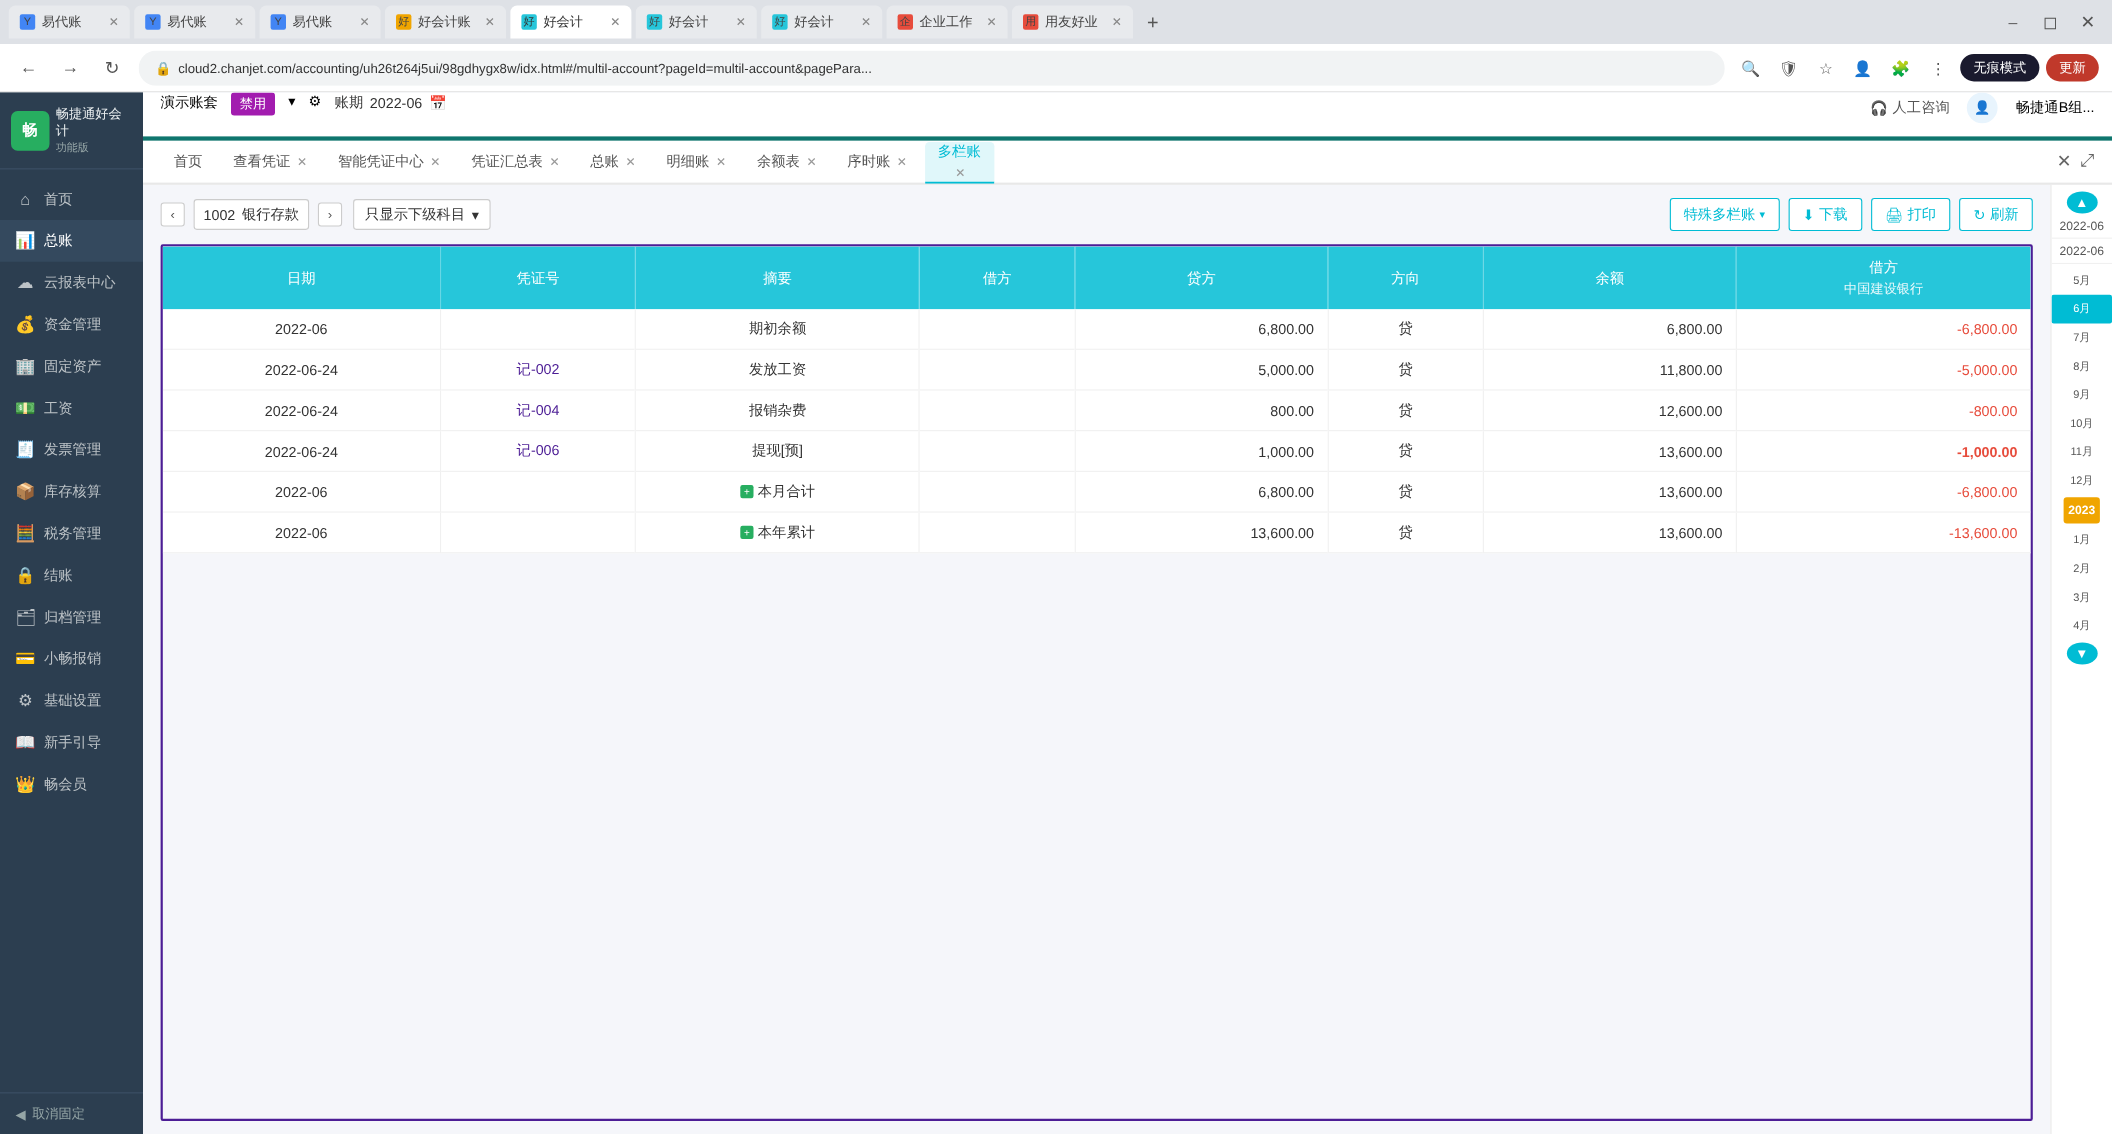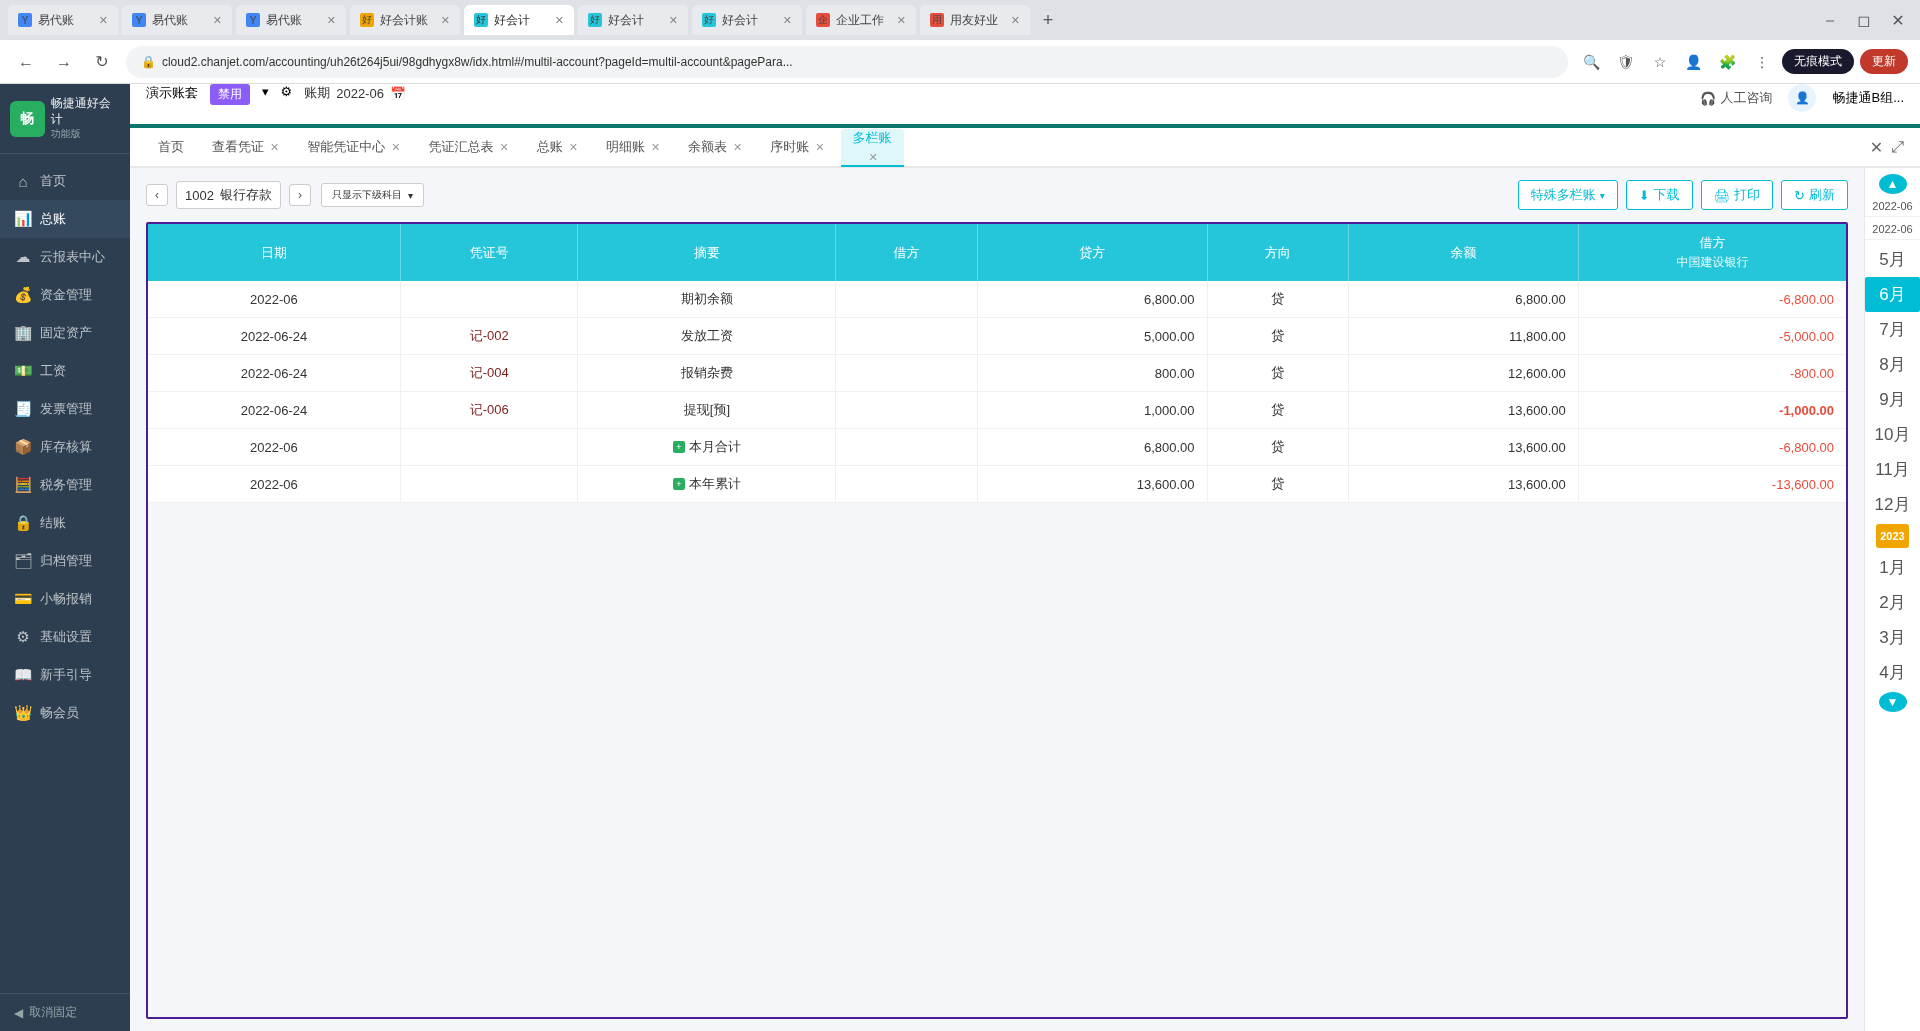--- a/index.html
+++ b/index.html
@@ -35,21 +35,21 @@
     .nav-item { display: flex; align-items: center; gap: 8px; padding: 10px 14px; cursor: pointer; color: #bdc3c7; font-size: 13px; transition: background 0.2s; }
     .nav-item.active { background: #34495e; color: #fff; }
     .nav-item-icon { font-size: 15px; width: 18px; text-align: center; }
     .sidebar-footer { padding: 10px 14px; border-top: 1px solid #3d5166; color: #95a5a6; font-size: 12px; cursor: pointer; display: flex; align-items: center; gap: 6px; }
 
     
     .main-content { flex: 1; display: flex; flex-direction: column; background: #f5f6fa; overflow: hidden; }
 
     
     .top-bar { background: #fff; height: 44px; display: flex; align-items: flex-start; padding: 0 16px; border-bottom: 4px solid #0f766e; gap: 12px; }
-    .top-bar-tag { background: #8b5cf6; color: #fff; padding: 2px 8px; border-radius: 3px; font-size: 12px; }
+    .top-bar-tag { background: #a21caf; color: #fff; padding: 2px 8px; border-radius: 3px; font-size: 12px; }
     .top-bar-period { display: flex; align-items: center; gap: 6px; font-size: 13px; color: #333; }
     .top-bar-period span { color: #333; }
     .top-bar-right { margin-left: auto; display: flex; align-items: center; gap: 16px; }
     .help-btn { display: flex; align-items: center; gap: 4px; color: #555; font-size: 13px; cursor: pointer; }
     .user-avatar { width: 28px; height: 28px; border-radius: 50%; background: #e8f4fd; display: flex; align-items: center; justify-content: center; font-size: 12px; overflow: hidden; }
 
     
     .tab-bar { background: #fff; display: flex; align-items: center; border-bottom: 2px solid #e8e8e8; padding: 0 16px; height: 40px; gap: 4px; }
     .page-tab { display: flex; align-items: center; gap: 4px; padding: 0 12px; height: 38px; font-size: 13px; color: #555; cursor: pointer; border-bottom: 2px solid transparent; margin-bottom: -2px; white-space: nowrap; }
     .page-tab.active { color: #00bcd4; border-bottom-color: #00bcd4; background: #e0f7fa; border-radius: 4px 4px 0 0; flex-direction: column; }
@@ -57,45 +57,45 @@
 
     
     .page-content { flex: 1; display: flex; overflow: hidden; position: relative; }
     .ledger-area { flex: 1; overflow: hidden; display: flex; flex-direction: column; padding: 12px 16px; }
 
     
     .ledger-toolbar { display: flex; align-items: center; gap: 10px; margin-bottom: 12px; }
     .subject-nav { display: flex; align-items: center; gap: 8px; }
     .subject-nav-btn { width: 22px; height: 22px; border: 1px solid #ccc; border-radius: 3px; display: flex; align-items: center; justify-content: center; cursor: pointer; color: #555; font-size: 12px; background: #fff; }
     .subject-select { background: #fff; border: 1px solid #ccc; border-radius: 3px; padding: 4px 8px; font-size: 13px; color: #333; display: flex; align-items: center; gap: 6px; cursor: pointer; }
-    .filter-select { background: #fff; border: 1px solid #ccc; border-radius: 3px; padding: 4px 10px; font-size: 10px; color: #333; display: flex; align-items: center; gap: 6px; cursor: pointer; }
+    .filter-select { background: #fff; border: 1px solid #ccc; border-radius: 3px; padding: 4px 10px; font-size: 13px; color: #333; display: flex; align-items: center; gap: 6px; cursor: pointer; }
     .toolbar-actions { margin-left: auto; display: flex; align-items: center; gap: 8px; }
     .action-btn { display: flex; align-items: center; gap: 4px; padding: 5px 12px; border: 1px solid #00bcd4; border-radius: 3px; color: #00bcd4; font-size: 13px; cursor: pointer; background: #fff; }
     .action-btn-primary { border: 1px solid #00bcd4; color: #00bcd4; display: flex; align-items: center; gap: 4px; padding: 5px 12px; border-radius: 3px; font-size: 13px; cursor: pointer; background: #fff; }
     .chevron-down { font-size: 10px; }
 
     
     .ledger-table-container { flex: 1; overflow: auto; border: 2px solid #4c1d95; border-radius: 2px; }
     table { width: 100%; border-collapse: collapse; background: #fff; }
     thead tr { background: #26c6da; color: #fff; }
     thead th { padding: 10px 12px; text-align: center; font-size: 13px; font-weight: 500; border-right: 1px solid rgba(255,255,255,0.3); white-space: nowrap; }
     thead th:last-child { border-right: none; }
     thead .th-sub { font-size: 12px; margin-top: 2px; color: rgba(255,255,255,0.9); }
     tbody tr { border-bottom: 1px solid #f0f0f0; }
     tbody td { padding: 9px 12px; font-size: 13px; color: #333; text-align: center; border-right: 1px solid #f0f0f0; }
     tbody td:last-child { border-right: none; }
-    .td-link { color: #7f1d1d; cursor: pointer; }
+    .td-link { color: #4c1d95; cursor: pointer; }
     .td-right { text-align: right; }
     .td-green-badge { display: inline-flex; align-items: center; gap: 4px; }
     .green-dot { width: 12px; height: 12px; background: #27ae60; border-radius: 2px; display: inline-flex; align-items: center; justify-content: center; color: #fff; font-size: 9px; }
 
     
     .date-nav { width: 56px; background: #fff; border-left: 1px solid #e8e8e8; display: flex; flex-direction: column; align-items: center; padding: 4px 0; overflow-y: auto; font-size: 12px; }
     .date-nav-header { width: 100%; padding: 4px 0; text-align: center; font-size: 11px; color: #555; border-bottom: 1px solid #f0f0f0; margin-bottom: 2px; }
-    .date-nav-item { width: 100%; padding: 6px 4px; text-align: center; cursor: pointer; color: #555; font-size: 17px; }
+    .date-nav-item { width: 100%; padding: 6px 4px; text-align: center; cursor: pointer; color: #555; font-size: 10px; }
     .date-nav-item.active { background: #00bcd4; color: #fff; border-radius: 2px; }
     .date-nav-item.year-badge { background: #f0a500; color: #fff; font-size: 11px; font-weight: bold; border-radius: 3px; margin: 2px 4px; width: auto; }
 
     
     .date-nav-scroll-up, .date-nav-scroll-down { width: 28px; height: 20px; border-radius: 50%; background: #00bcd4; color: #fff; display: flex; align-items: center; justify-content: center; cursor: pointer; font-size: 12px; margin: 2px auto; }
 
     
     ::-webkit-scrollbar { width: 6px; height: 6px; }
     ::-webkit-scrollbar-track { background: #f1f1f1; }
     ::-webkit-scrollbar-thumb { background: #ccc; border-radius: 3px; }

